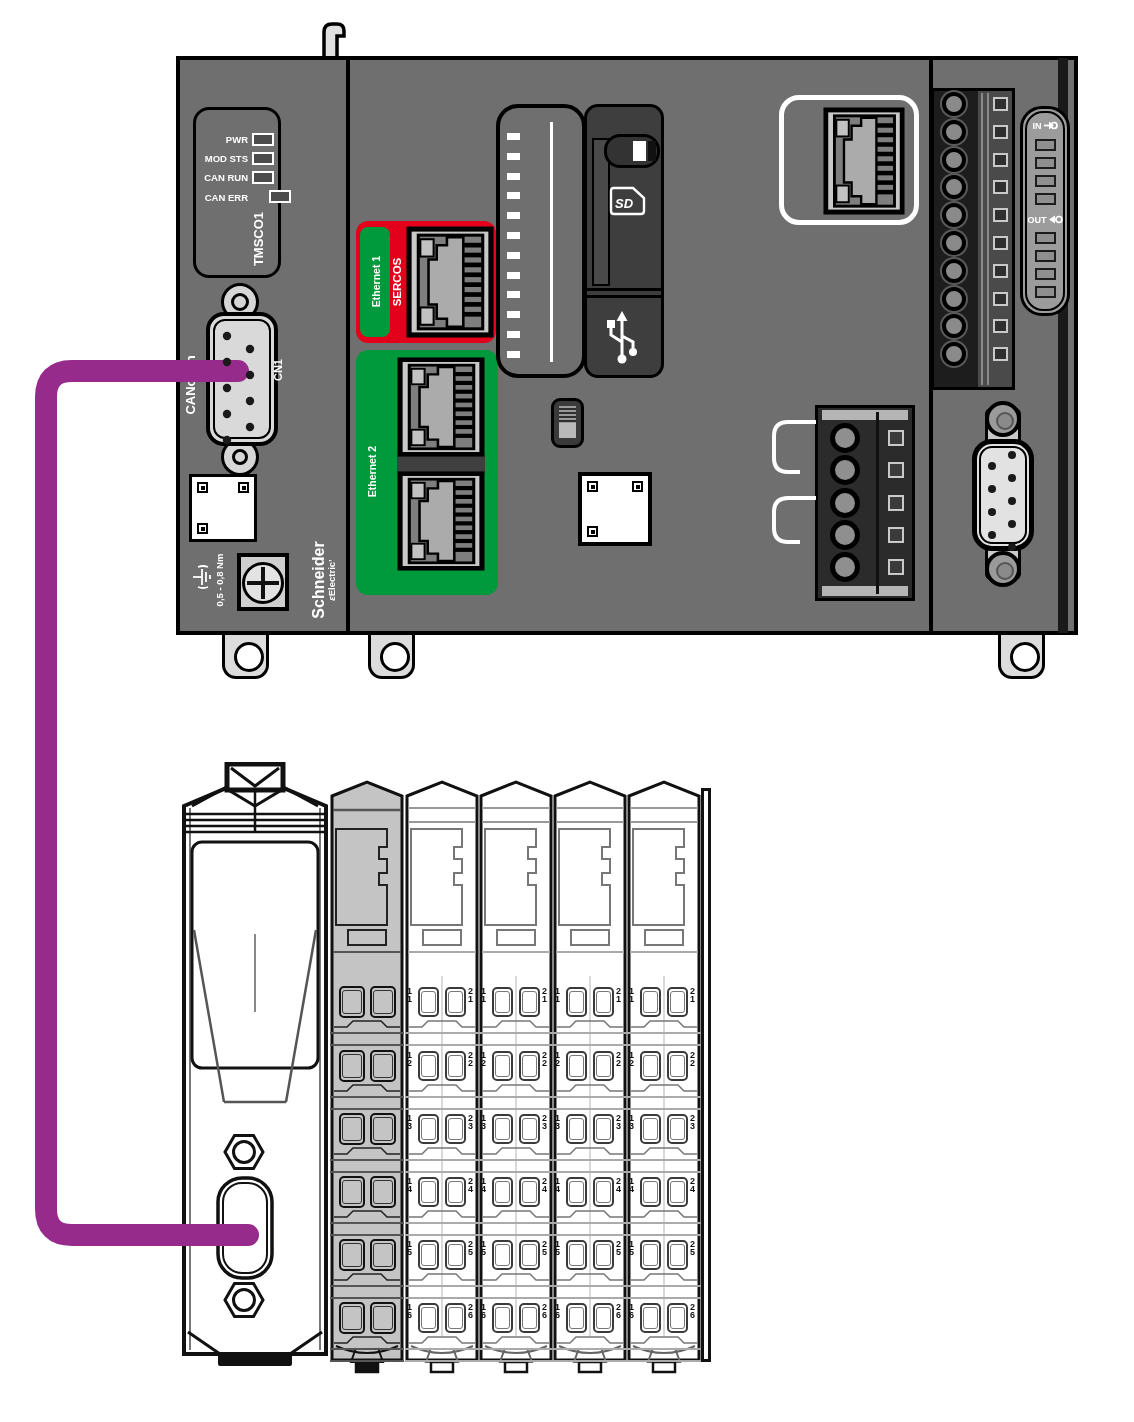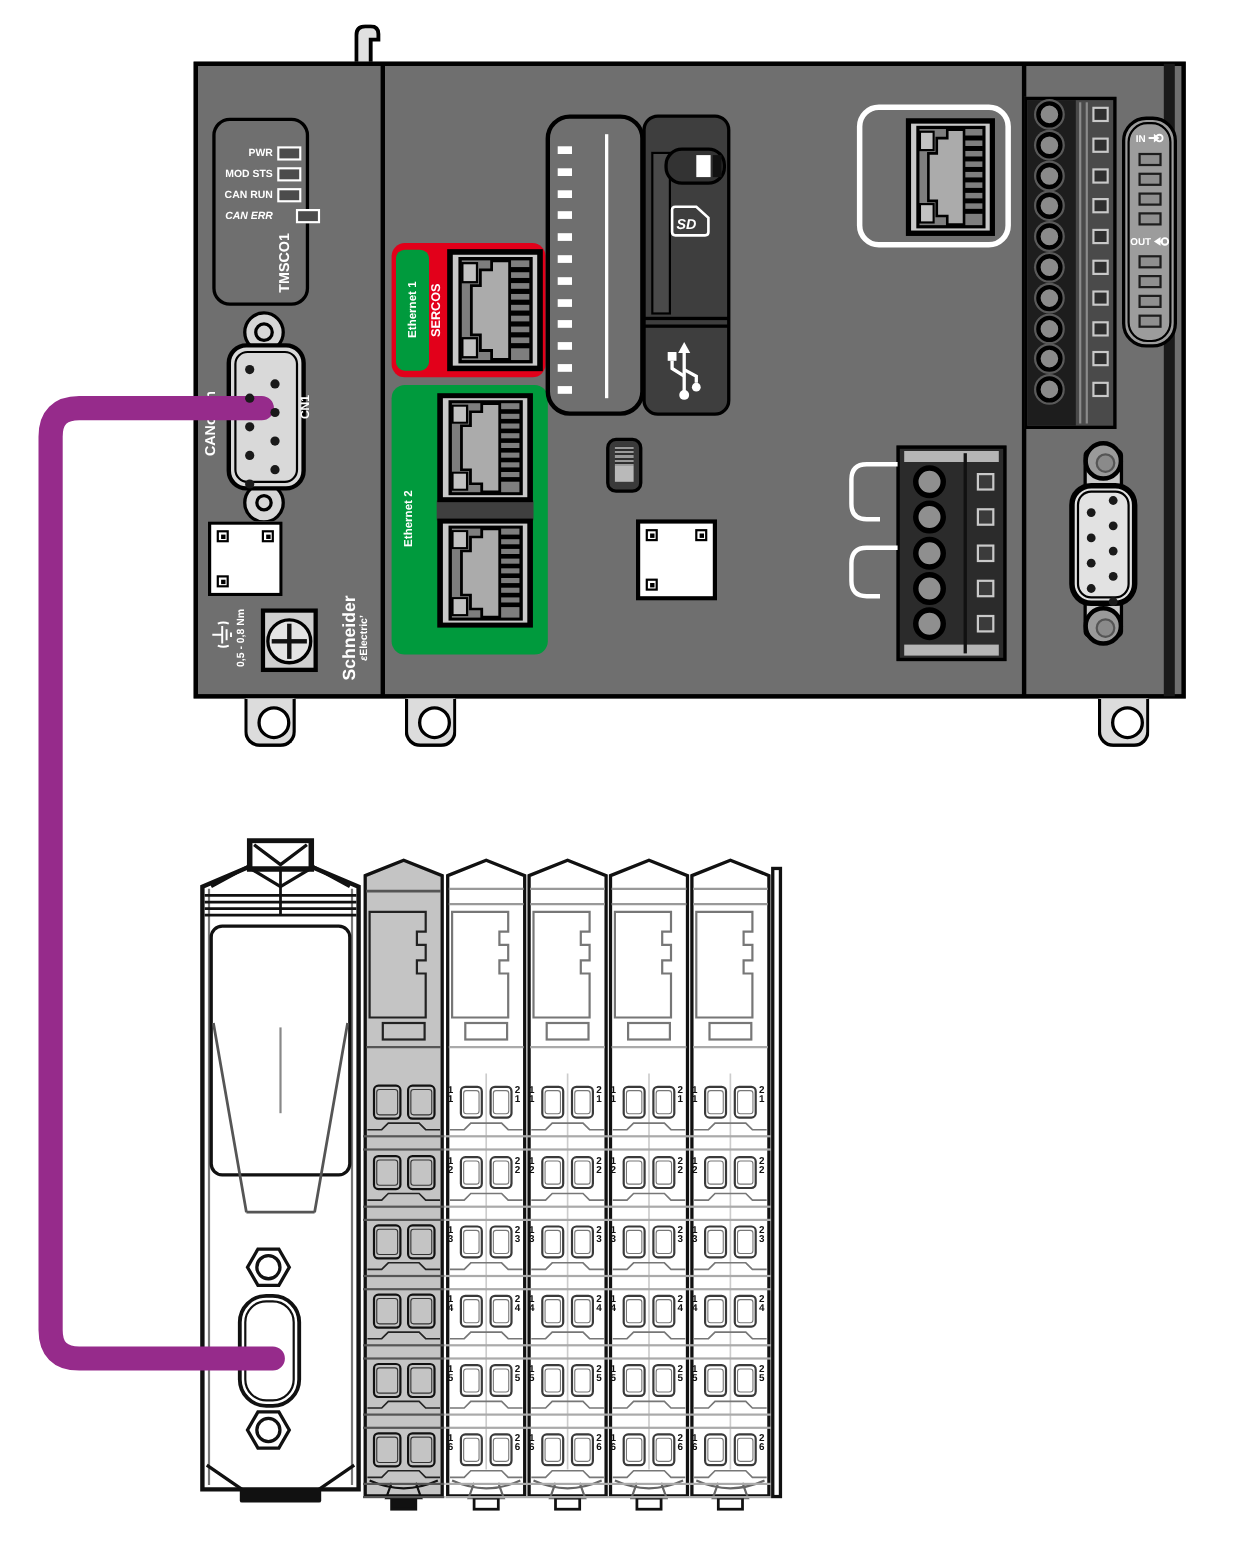--- a/index.html
+++ b/index.html
@@ -521,21 +521,21 @@
       <span class="led"></span>
         </div>
         <div class="abs" style="left:198px;top:152px;display:flex;align-items:center;gap:4px;">
       <span class="led-row-label">MOD STS</span>
       <span class="led"></span>
         </div>
         <div class="abs" style="left:198px;top:171px;display:flex;align-items:center;gap:4px;">
       <span class="led-row-label">CAN RUN</span>
       <span class="led"></span>
         </div>
-        <div class="abs" style="left:198px;top:190px;display:flex;align-items:center;gap:21px;font-style:italic;">
+        <div class="abs" style="left:198px;top:190px;display:flex;align-items:flex-end;gap:21px;">
       <span class="led-row-label">CAN ERR</span>
       <span class="led"></span>
         </div>
       </div>
     <div class="abs rot" style="left:219px;top:229px;width:78px;height:20px;font-size:13px;">TMSCO1</div>
 
     <div class="abs post" style="left:221px;top:283px;width:38px;height:38px;"></div>
     <div class="abs ring" style="left:231px;top:293px;width:18px;height:18px;"></div>
     <div class="abs post" style="left:221px;top:438px;width:38px;height:38px;"></div>
     <div class="abs ring" style="left:232px;top:449px;width:16px;height:16px;"></div>

